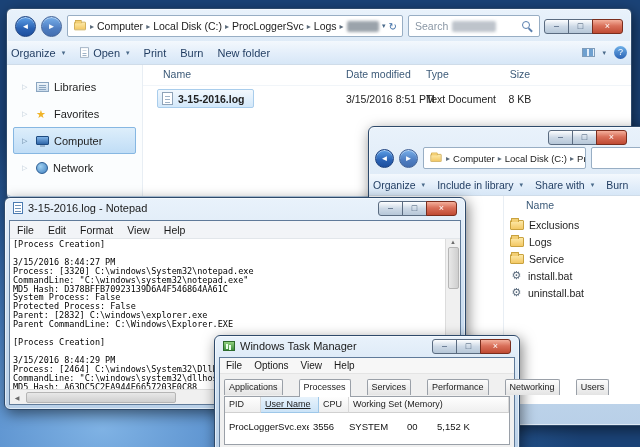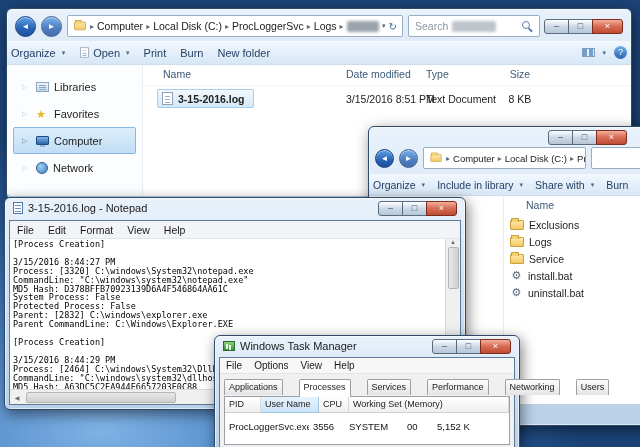--- a/index.html
+++ b/index.html
@@ -128,21 +128,21 @@
   .tm-menu { height:16px; display:flex; align-items:center; background:#f7f7f7; font-size:10px; color:#1a1a1a; border-bottom:1px solid #e4e4e4; }
   .tm-menu span { padding:0 6px; }
   .tabbar { display:flex; gap:16px; padding:4px 4px 0;align-items:center; }
   .tab { padding:2px 4px 3px; font-size:9px; color:#222; border:1px solid #9aa0a8; border-bottom:none;
        border-radius:2px 2px 0 0; background:linear-gradient(#fdfdfd,#e4e4e4); white-space:nowrap; }
   .tab.active { background:#fff; position:relative; top:1px; padding-bottom:5px; }
   .tm-panel { flex:1; margin:0 4px 4px; background:#fff; border:1px solid #9aa0a8; overflow:hidden; }
   .tm-headers { display:flex; }
   .th { font-size:9px; color:#222; padding:2px 4px; height:16px; border-right:1px solid #d8d8d8; border-bottom:1px solid #d0d0d0;
        background:linear-gradient(#fefefe,#efefef); white-space:nowrap; overflow:hidden; flex:none; }
-  .th.sorted { background:linear-gradient(#e8f3fc,#cbe3f7); border-color:#9ec7e8; }
+  .th.sorted { background:linear-gradient(#e8f3fc,#cbe3f7); border-color:#9ec7e8;text-decoration:underline; }
   .tc1{width:84px}.tc2{width:36px}.tc3{width:58px}.tc4{width:30px}.tc5{flex:1 1 auto;}
   .tm-row { display:flex; font-size:9.5px; color:#111; padding-top:8px; }
   .td { padding:0 4px; white-space:nowrap; overflow:hidden; flex:none; }
   .td.num { text-align:center; }
 </style>
 </head>
 <body>
 
 <div class="win" id="win-a">
   <div class="chrome">

